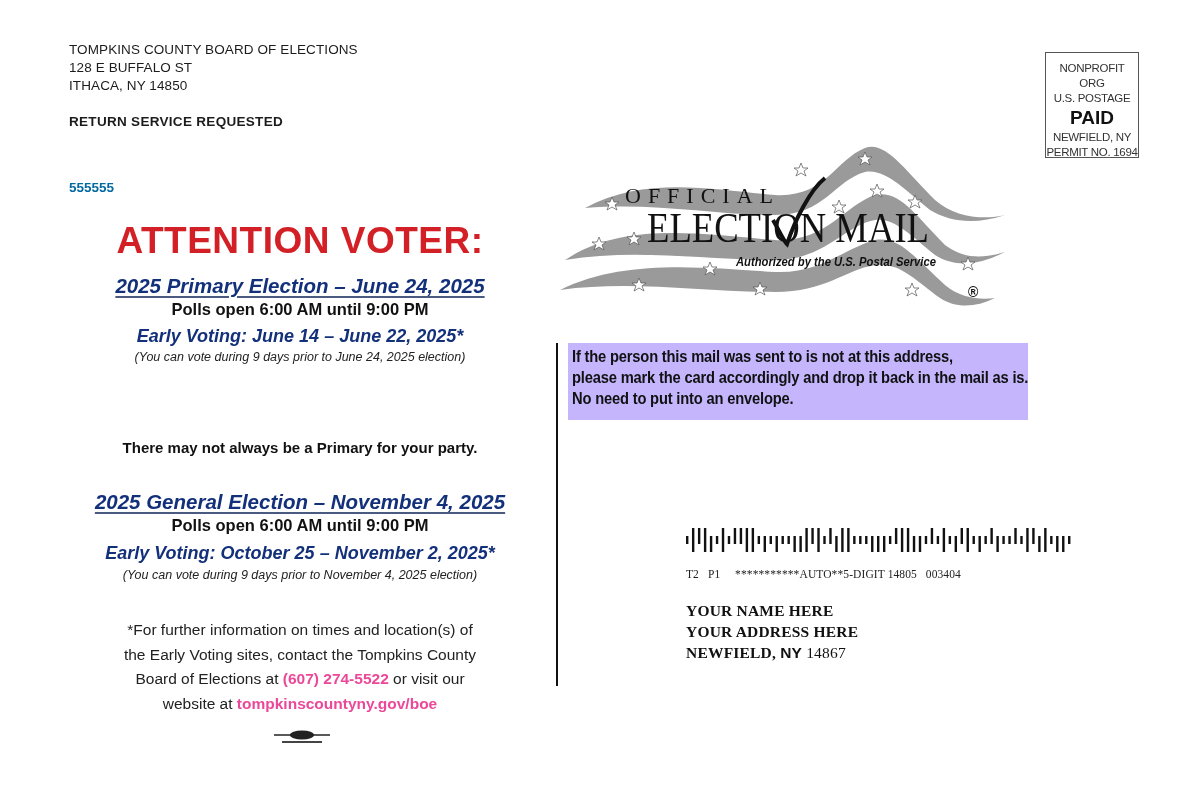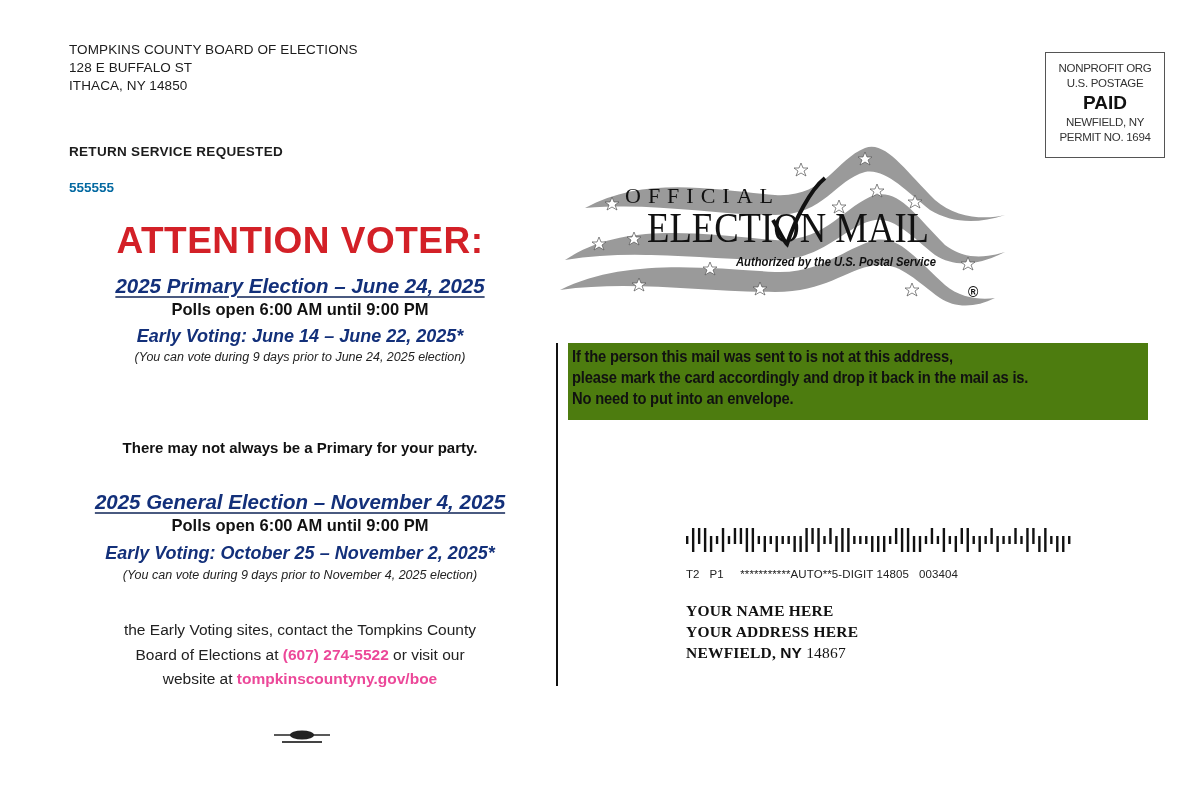--- a/index.html
+++ b/index.html
@@ -3,21 +3,21 @@
   <meta charset="utf-8">
   <style>
     * { box-sizing: border-box; margin: 0; padding: 0; }
     html, body { width: 1200px; height: 788px; background: #ffffff; overflow: hidden; }
     body { position: relative; font-family: "Liberation Sans", sans-serif; color: #1a1a1a; }
 
     .abs { position: absolute; }
 
     
     .return-address { left: 69px; top: 41px; font-size: 13.5px; line-height: 18px; letter-spacing: 0.1px; color: #1c1c1c; }
-    .return-service { left: 69px; top: 144px; font-size: 13.5px; font-weight: bold; letter-spacing: 0.3px; color: #1c1c1c; }
+    .return-service { left: 69px; top: 114px; font-size: 13.5px; font-weight: bold; letter-spacing: 0.3px; color: #1c1c1c; }
     .mail-id { left: 69px; top: 180px; font-size: 13.5px; font-weight: bold; color: #0369a1; }
 
     
     .left-col { left: 60px; width: 480px; text-align: center; }
     .attention { top: 220px; font-size: 37px; font-weight: bold; color: #d32027; letter-spacing: 0.5px; }
     .election-title { font-size: 20.5px; font-weight: bold; font-style: italic; color: #13307a; text-decoration: underline; text-decoration-color: #4a5a80; text-underline-offset: 3px; text-decoration-thickness: 2px; }
     .polls { font-size: 16.5px; font-weight: bold; color: #111; }
     .early { font-size: 18px; font-weight: bold; font-style: italic; color: #13307a; }
     .note { font-size: 12.5px; font-style: italic; color: #222; }
     .body-text { font-size: 15px; color: #222; line-height: 21px; }
@@ -25,33 +25,33 @@
     .footer-text { font-size: 15.5px; color: #222; line-height: 24.5px; }
     .footer-text b { color: #ec4899; }
 
     
     .union-bug { left: 272px; top: 730px; width: 60px; height: 16px; }
 
     
     .divider { left: 556px; top: 343px; width: 2px; height: 343px; background: #111; }
 
     
-    .indicia { left: 1045px; top: 52px; width: 120px; height: 106px; border: 1px solid #555; text-align: center; color: #333; font-size: 11.5px; line-height: 15px; padding-top: 8px; letter-spacing: -0.3px; }
+    .indicia { left: 1045px; top: 52px; width: 94px; height: 106px; border: 1px solid #555; text-align: center; color: #333; font-size: 11.5px; line-height: 15px; padding-top: 8px; letter-spacing: -0.3px; }
     .indicia .paid { font-size: 19px; font-weight: bold; color: #111; line-height: 22px; margin: 1px 0; letter-spacing: 0; }
 
     
     .logo { left: 555px; top: 140px; width: 460px; height: 170px; }
 
     
-    .notice { left: 568px; top: 343px; width: 580px; height: 77px; background: #4d7c0f; padding: 3px 0 0 4px; font-size: 16px; font-weight: bold; line-height: 21px; color: #111; letter-spacing: -0.2px; transform-origin: left top; }
+    .notice { left: 568px; top: 343px; width: 460px; height: 77px; background: #c4b5fd; padding: 3px 0 0 4px; font-size: 16px; font-weight: bold; line-height: 21px; color: #111; letter-spacing: -0.2px; transform-origin: left top; }
     .notice span { display: block; transform: scaleX(0.92); transform-origin: left center; white-space: nowrap; }
 
     
     .barcode { left: 686px; top: 528px; width: 388px; height: 24px; }
-    .imb-line { left: 686px; top: 568px; font-size: 11.5px; color: #222; letter-spacing: 0.1px; white-space: pre; }
+    .imb-line { left: 686px; top: 568px; font-size: 11.5px; color: #222; letter-spacing: 0.1px; white-space: pre; font-family: Liberation Serif, serif; }
 
     
     .recipient { left: 686px; top: 600px; font-family: "Liberation Serif", serif; font-size: 15.5px; line-height: 21px; color: #111; font-weight: bold; letter-spacing: 0.2px; }
     .recipient .state { font-family: "Liberation Sans", sans-serif; margin-top: 12px; }
     .recipient .zip { font-weight: normal; }
   </style>
 </head>
 <body>
 
 <div class="abs return-address">
@@ -72,20 +72,21 @@
 <div class="abs left-col body-text" style="top:389px;">
 </div>
 <div class="abs left-col body-bold" style="top:439px;">There may not always be a Primary for your party.</div>
 
 <div class="abs left-col election-title" style="top:490px;">2025 General Election – November 4, 2025</div>
 <div class="abs left-col polls" style="top:516px;">Polls open 6:00 AM until 9:00 PM</div>
 <div class="abs left-col early" style="top:543px;">Early Voting: October 25 – November 2, 2025*</div>
 <div class="abs left-col note" style="top:568px;">(You can vote during 9 days prior to November 4, 2025 election)</div>
 
 <div class="abs left-col footer-text" style="top:618px;">
+  <div>*For further information on times and location(s) of</div>
   <div>the Early Voting sites, contact the Tompkins County</div>
   <div><span>Board of Elections at </span><b>(607) 274-5522</b><span> or visit our</span></div>
   <div><span>website at </span><b>tompkinscountyny.gov/boe</b></div>
 </div>
 
 <svg class="abs union-bug" viewBox="0 0 60 16">
   <line x1="2" y1="5" x2="58" y2="5" stroke="#222" stroke-width="1.5"></line>
   <ellipse cx="30" cy="5" rx="12" ry="4.5" fill="#222"></ellipse>
   <rect x="10" y="11" width="40" height="2" fill="#444"></rect>
 </svg>

